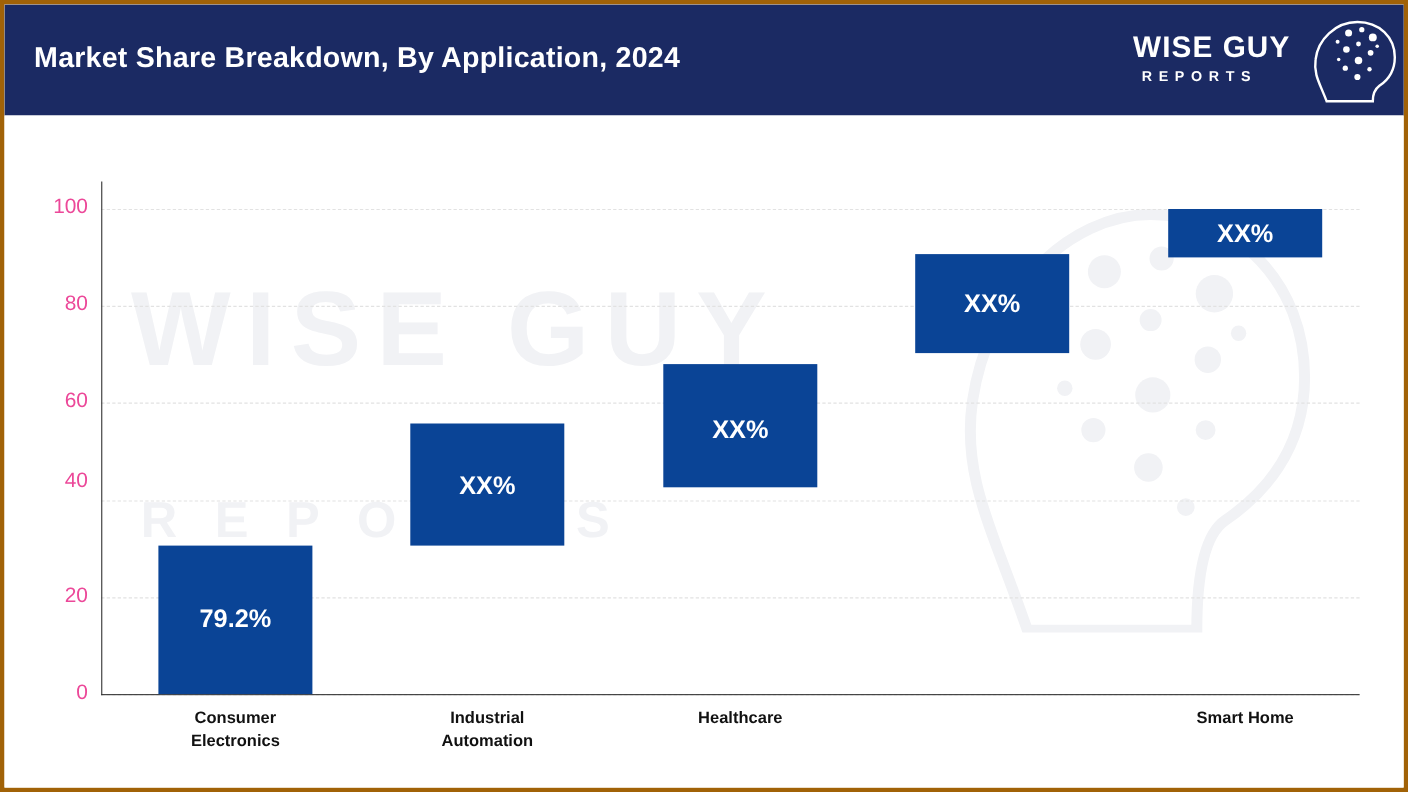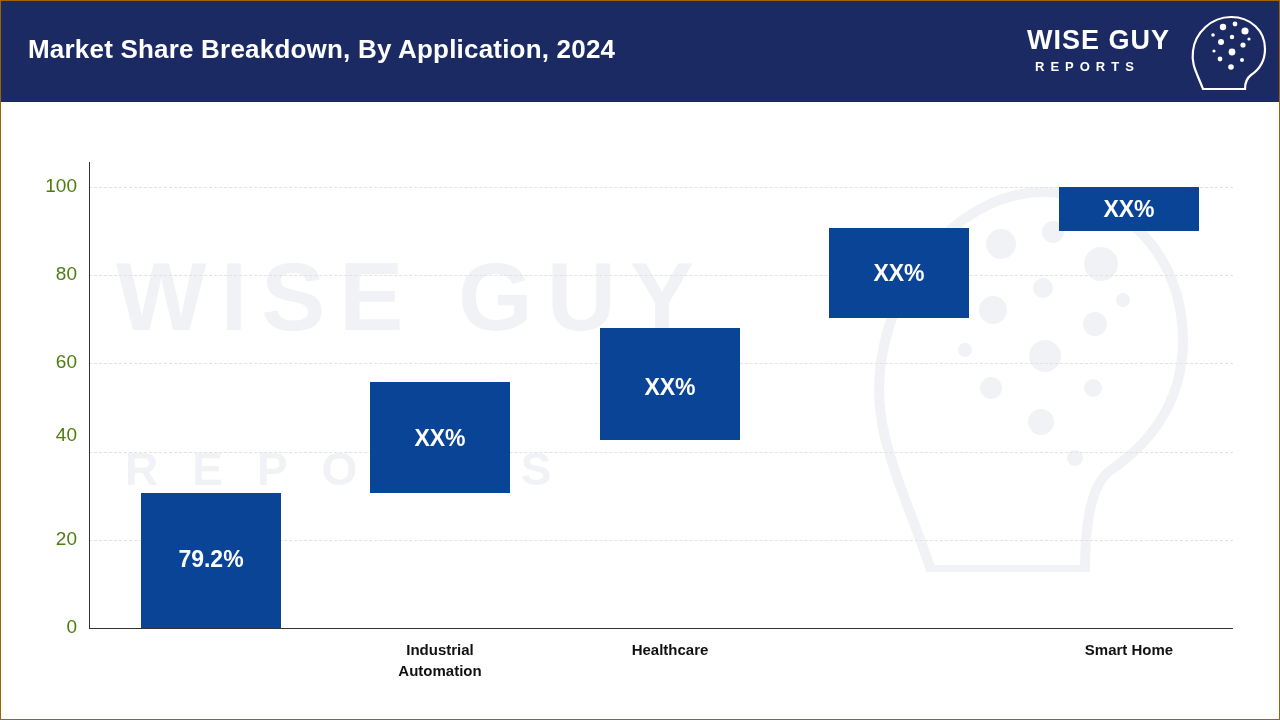--- a/index.html
+++ b/index.html
@@ -7,21 +7,21 @@
     margin: 0; padding: 0;
     width: 1280px; height: 720px;
     font-family: "Liberation Sans", sans-serif;
     background: #ffffff;
     overflow: hidden;
   }
   #page {
     position: relative;
     width: 1280px; height: 720px;
     background: #ffffff;
-    border: 1px solid #a16207;
+    border: 4px solid #a16207;
     overflow: hidden;
   }
 
   
   #header {
     position: absolute;
     left: 0; top: 0;
     width: 1280px; height: 101px;
     background: #1b2a63;
   }
@@ -126,21 +126,21 @@
   }
   .axis-x {
     position: absolute;
     left: 0; top: 466px;
     width: 1144px; height: 0;
     border-top: 1.5px solid #333;
   }
   .ytick-label {
     position: absolute;
     right: 1156px; 
-    color: #4d7c0f;
+    color: #ec4899;
     font-size: 19px;
     text-align: right;
     white-space: nowrap;
   }
 
   .bar {
     position: absolute;
     background: #0a4496;
   }
   .bar-label {
@@ -241,20 +241,24 @@
 
       <div class="bar" style="left:511px; top:166px; width:140px; height:112px;"></div>
       <div class="bar-label" style="left:511px; top:212px; width:140px;">XX%</div>
 
       <div class="bar" style="left:740px; top:66px;  width:140px; height:90px;"></div>
       <div class="bar-label" style="left:740px; top:98px;  width:140px;">XX%</div>
 
       <div class="bar" style="left:970px; top:25px;  width:140px; height:44px;"></div>
       <div class="bar-label" style="left:970px; top:34px;  width:140px;">XX%</div>
 
+      <div class="xtick-label" style="left:42px;  top:477px; width:160px;">
+        <div>Consumer</div>
+        <div>Electronics</div>
+      </div>
       <div class="xtick-label" style="left:271px; top:477px; width:160px;">
         <div>Industrial</div>
         <div>Automation</div>
       </div>
       <div class="xtick-label" style="left:501px; top:477px; width:160px;">
         <div>Healthcare</div>
       </div>
       <div class="xtick-label" style="left:960px; top:477px; width:160px;">
         <div>Smart Home</div>
       </div>

